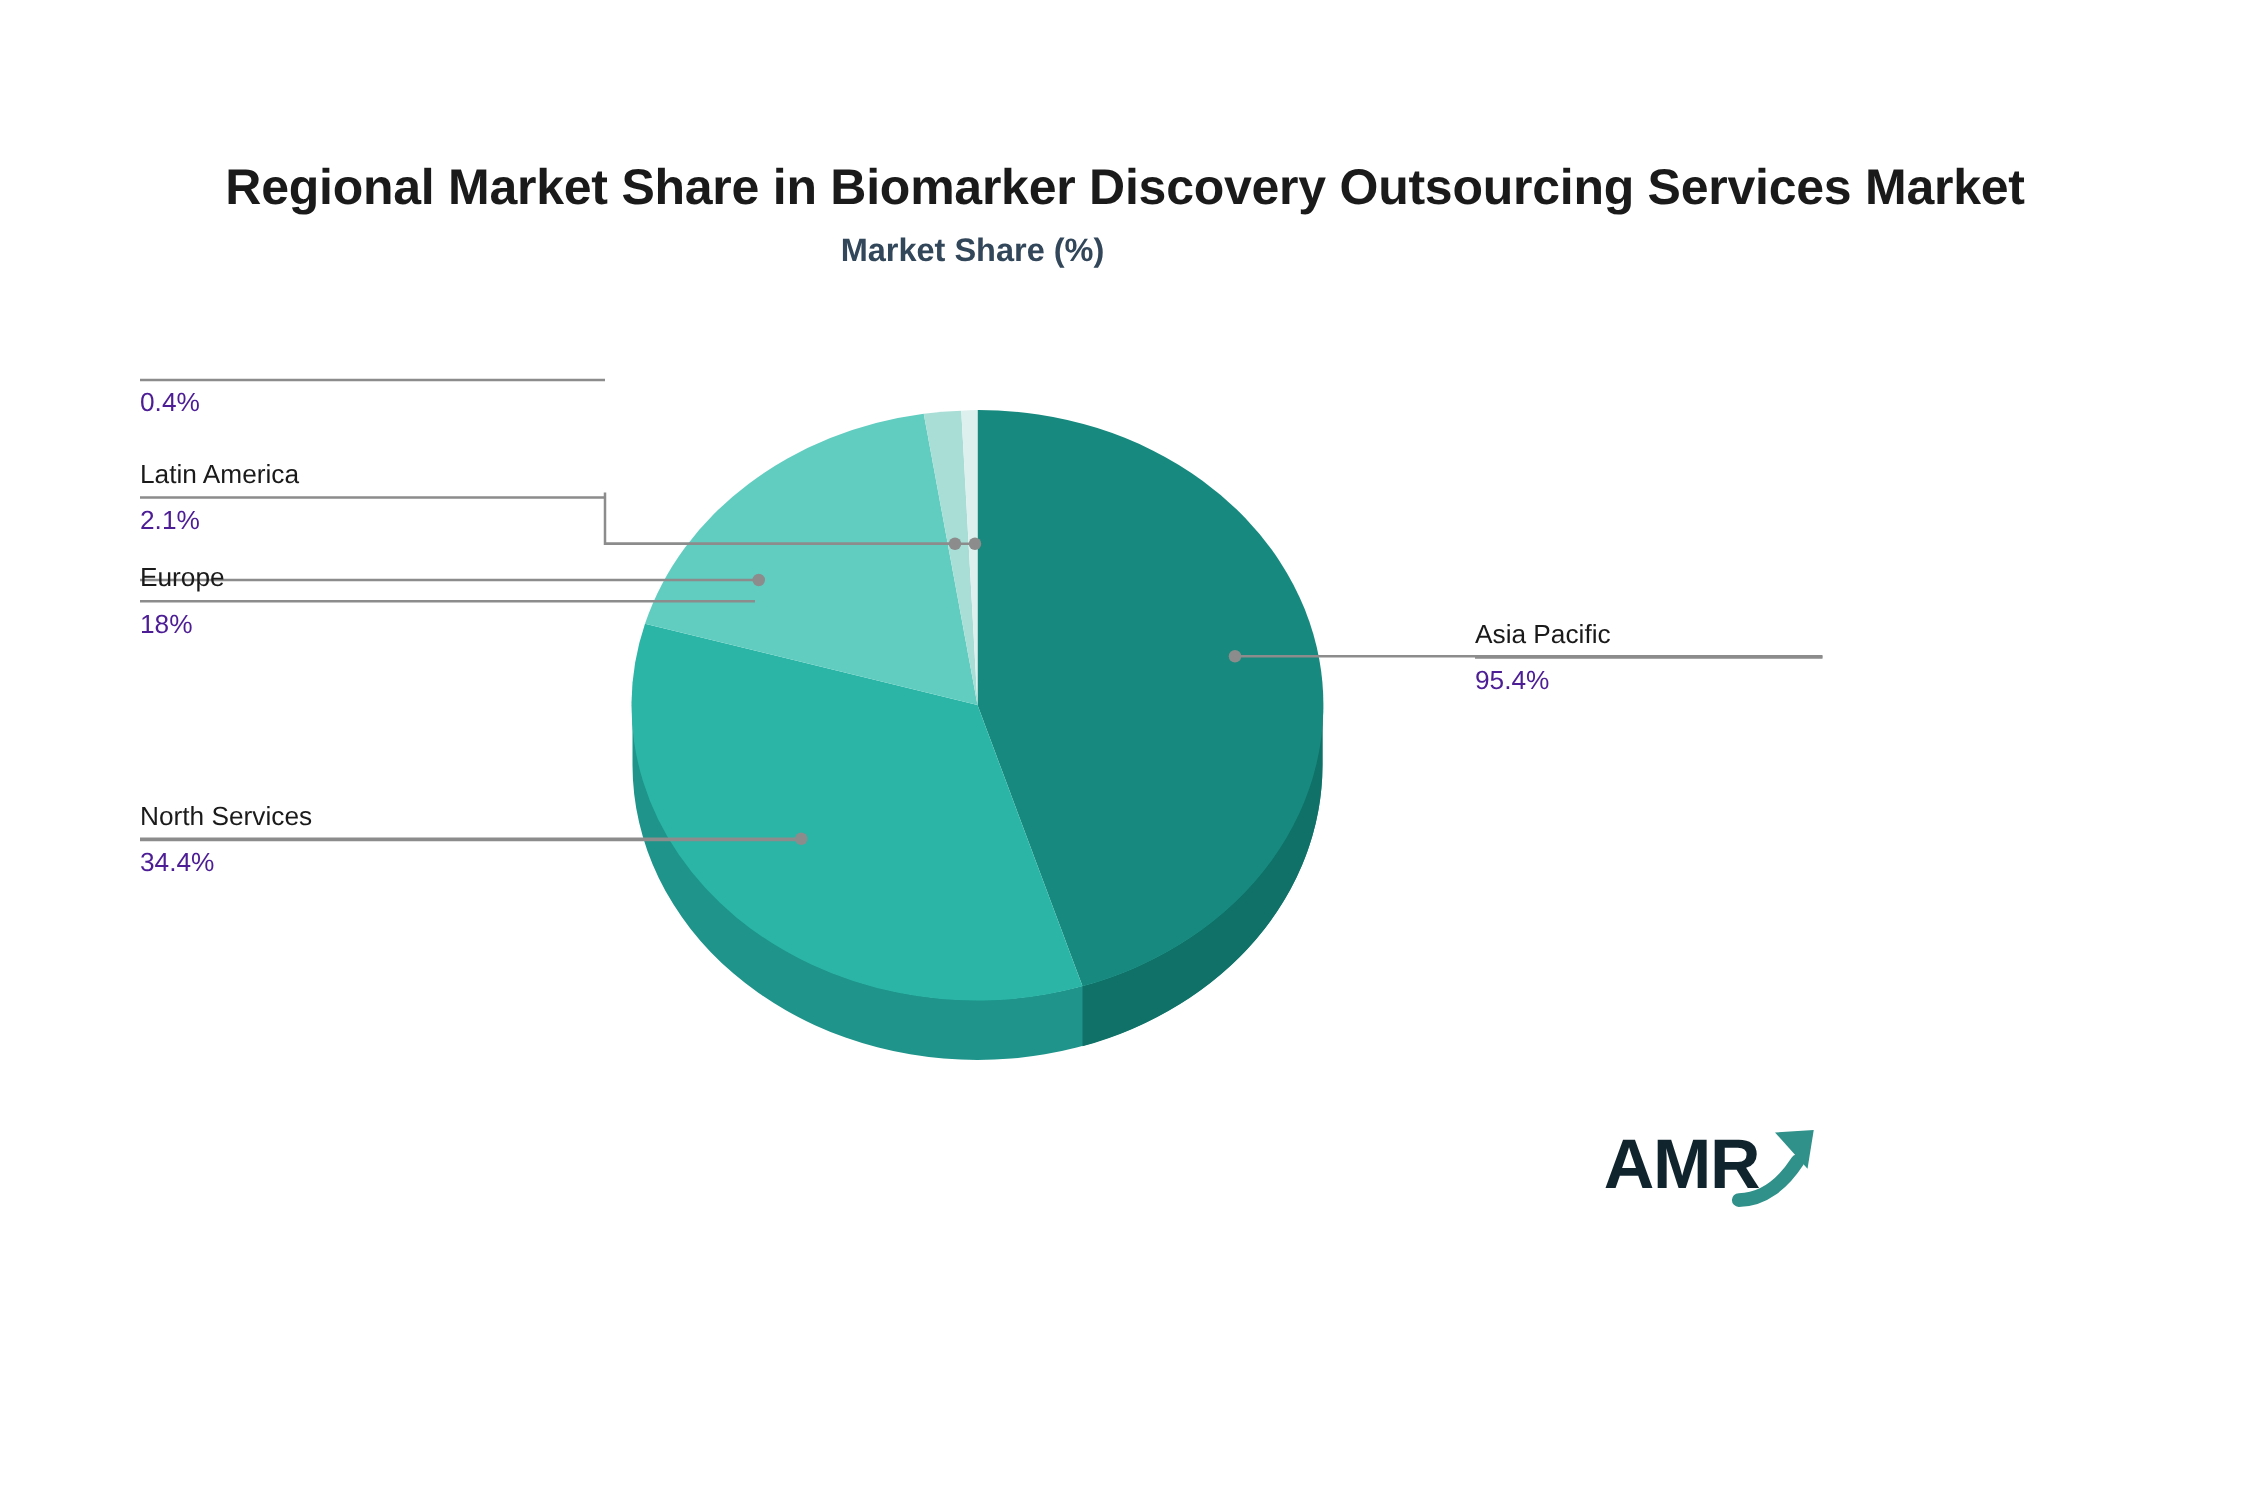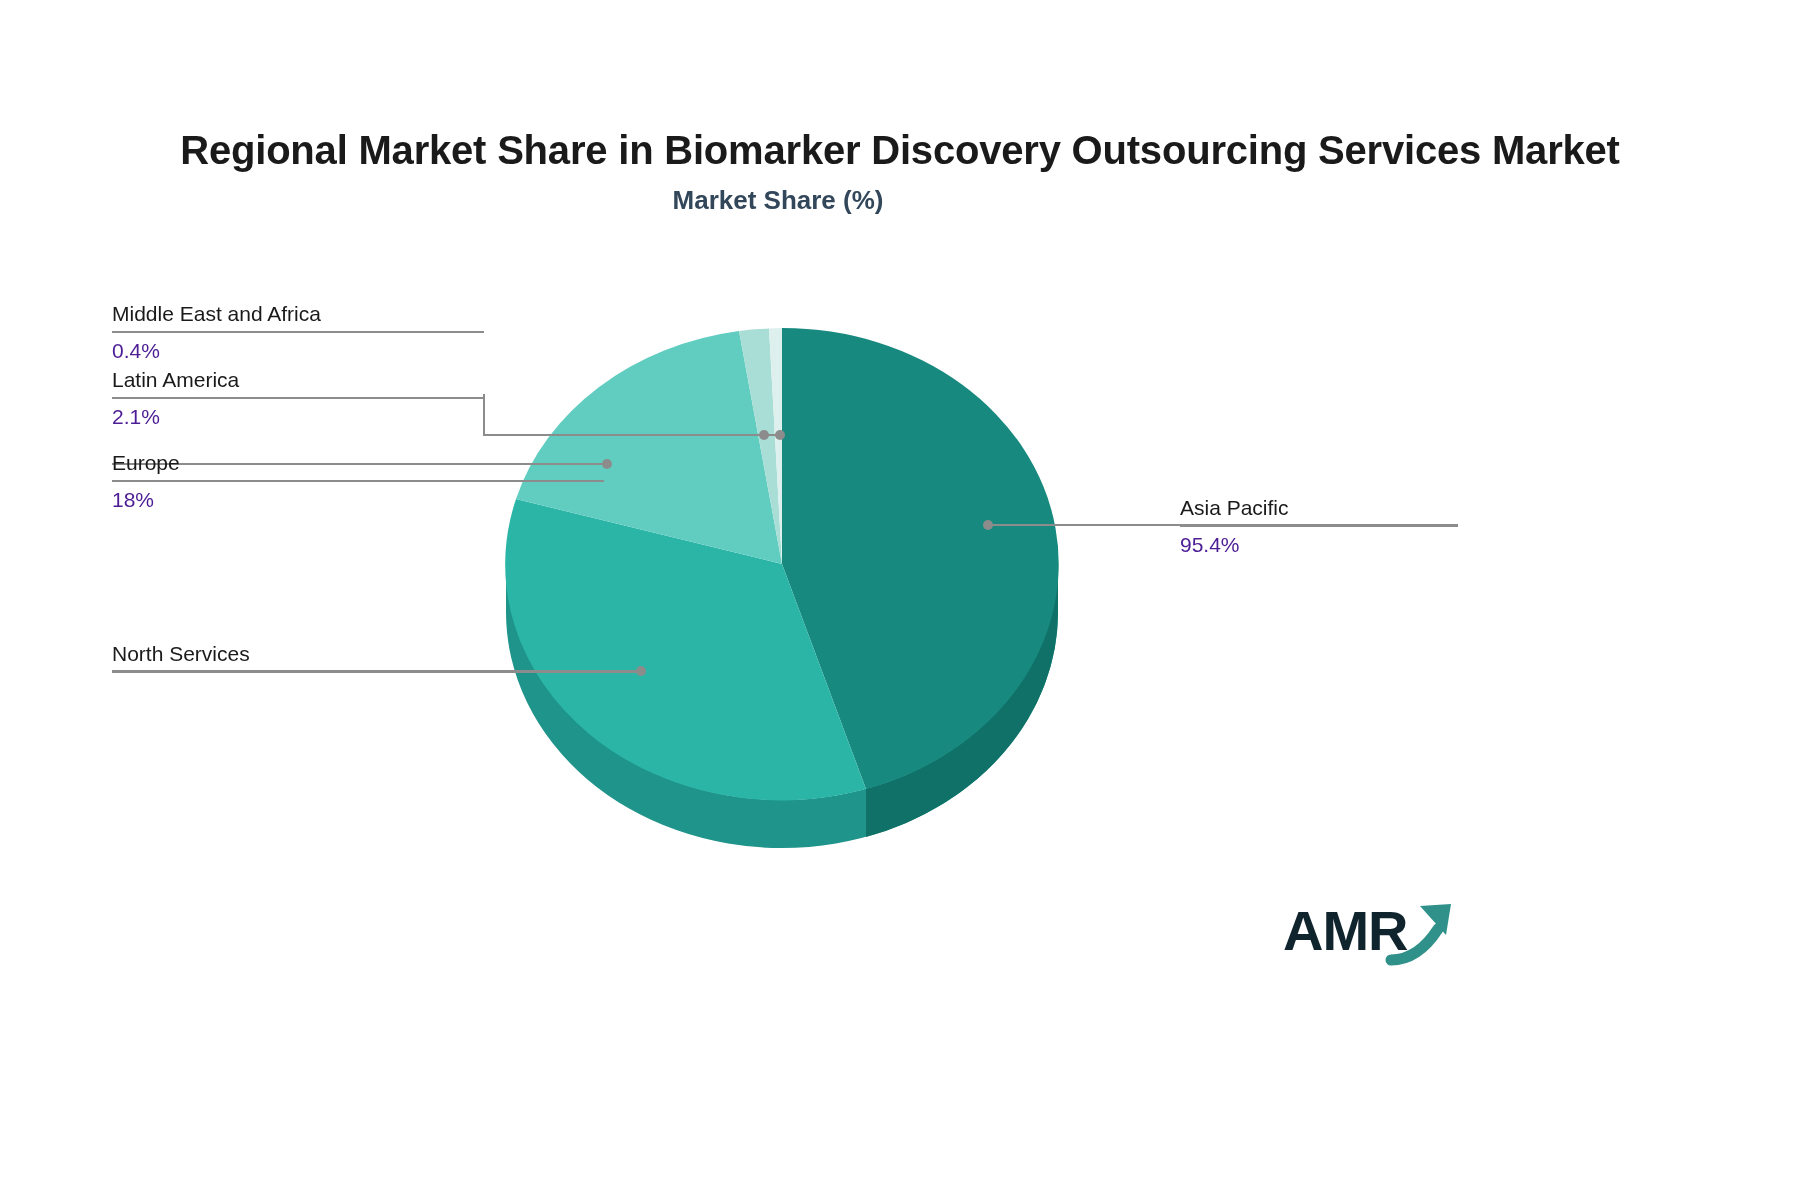--- a/index.html
+++ b/index.html
@@ -156,40 +156,40 @@
 
       <path d="M 641 671 L 112 671"></path>
       <circle cx="641" cy="671" r="5" fill="#8c8c8c" stroke="none"></circle>
 
       <path d="M 988 525 L 1458 525"></path>
       <circle cx="988" cy="525" r="5" fill="#8c8c8c" stroke="none"></circle>
     </g>
   </svg>
 
   <div class="callout" id="label-mea">
-    <div class="cat">Middle East and Africa</div>
     <div class="rule"></div>
     <div class="val">0.4%</div>
   </div>
 
   <div class="callout" id="label-latam">
     <div class="cat">Latin America</div>
     <div class="rule"></div>
     <div class="val">2.1%</div>
   </div>
 
   <div class="callout" id="label-europe">
     <div class="cat">Europe</div>
     <div class="rule"></div>
     <div class="val">18%</div>
   </div>
 
   <div class="callout" id="label-na">
     <div class="cat">North Services</div>
     <div class="rule"></div>
+    <div class="val">34.4%</div>
   </div>
 
   <div class="callout right" id="label-apac">
     <div class="cat">Asia Pacific</div>
     <div class="rule"></div>
     <div class="val">95.4%</div>
   </div>
 
   <div id="amr-logo">
     <div class="amr-text">AMR</div>

